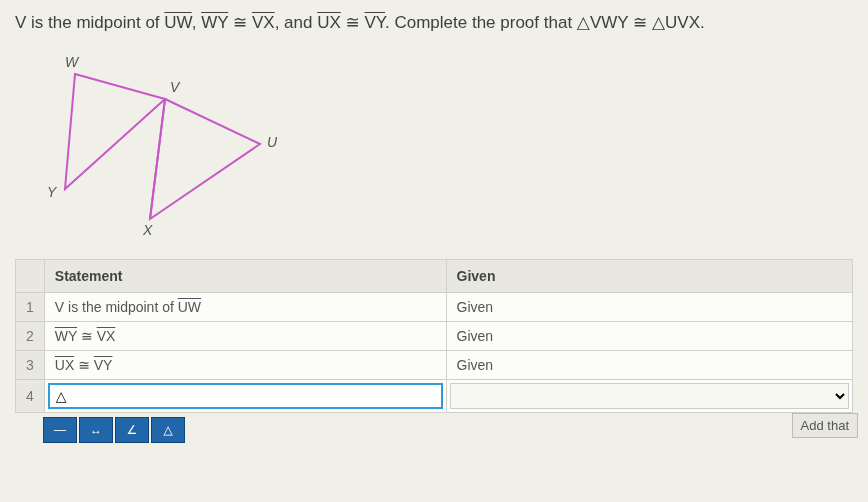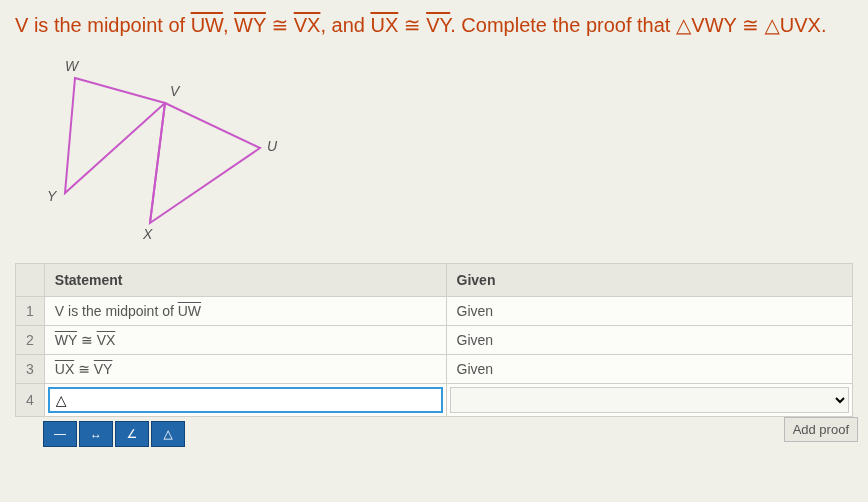--- a/index.html
+++ b/index.html
@@ -6,22 +6,22 @@
     body {
       font-family: Arial, sans-serif;
       background: #f0f0e8;
       width: 868px;
       height: 502px;
       padding: 10px 15px;
       color: #555;
       overflow: hidden;
     }
     .problem-text {
-      font-size: 20px;
-      color: #c2410c;
+      font-size: 17px;
+      color: #404040;
       margin-bottom: 8px;
       line-height: 1.5;
     }
     .overline { text-decoration: overline; }
     .diagram-area {
       margin: 5px 0 15px 20px;
       position: relative;
       width: 280px;
       height: 200px;
     }
@@ -165,14 +165,14 @@
 </tbody>
   </table>
 
 <div class="bottom-row">
   <div class="toolbar">
     <div class="tool-btn">—</div>
     <div class="tool-btn">↔</div>
     <div class="tool-btn">∠</div>
     <div class="tool-btn">△</div>
   </div>
-  <button class="add-line">Add proof</button>
+  <button class="add-line">Add that</button>
 </div>
 
 </body></html>

